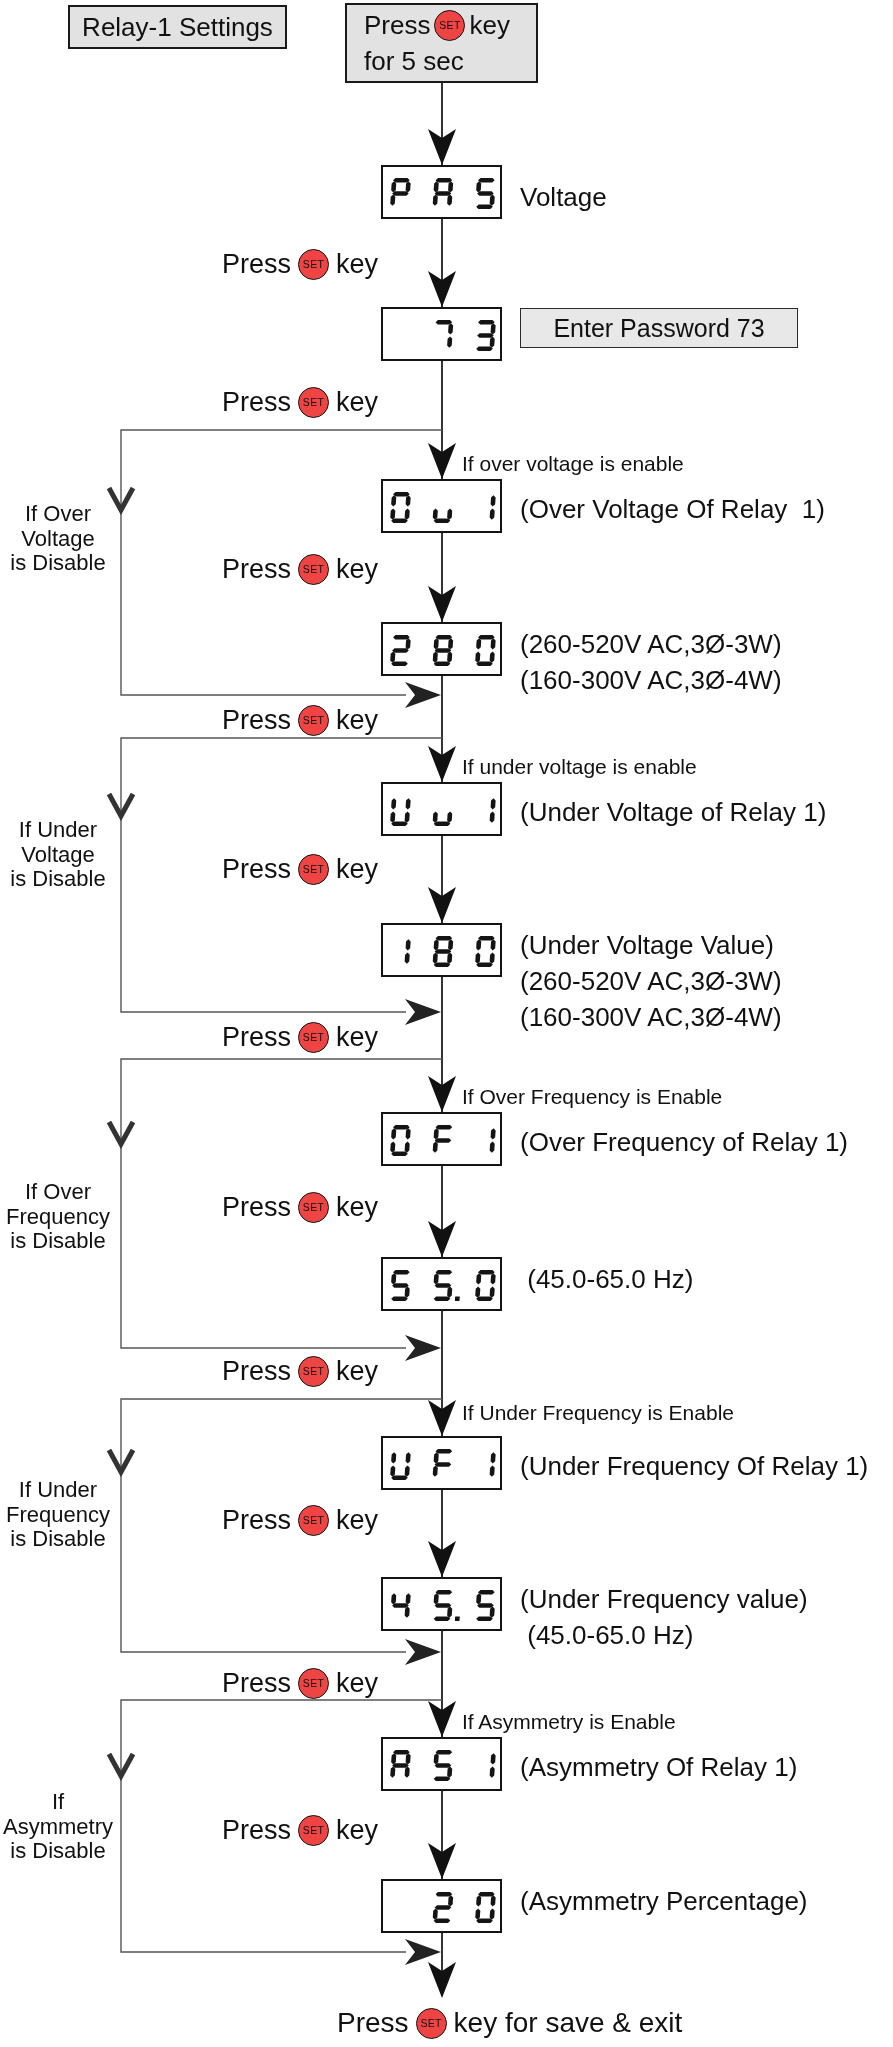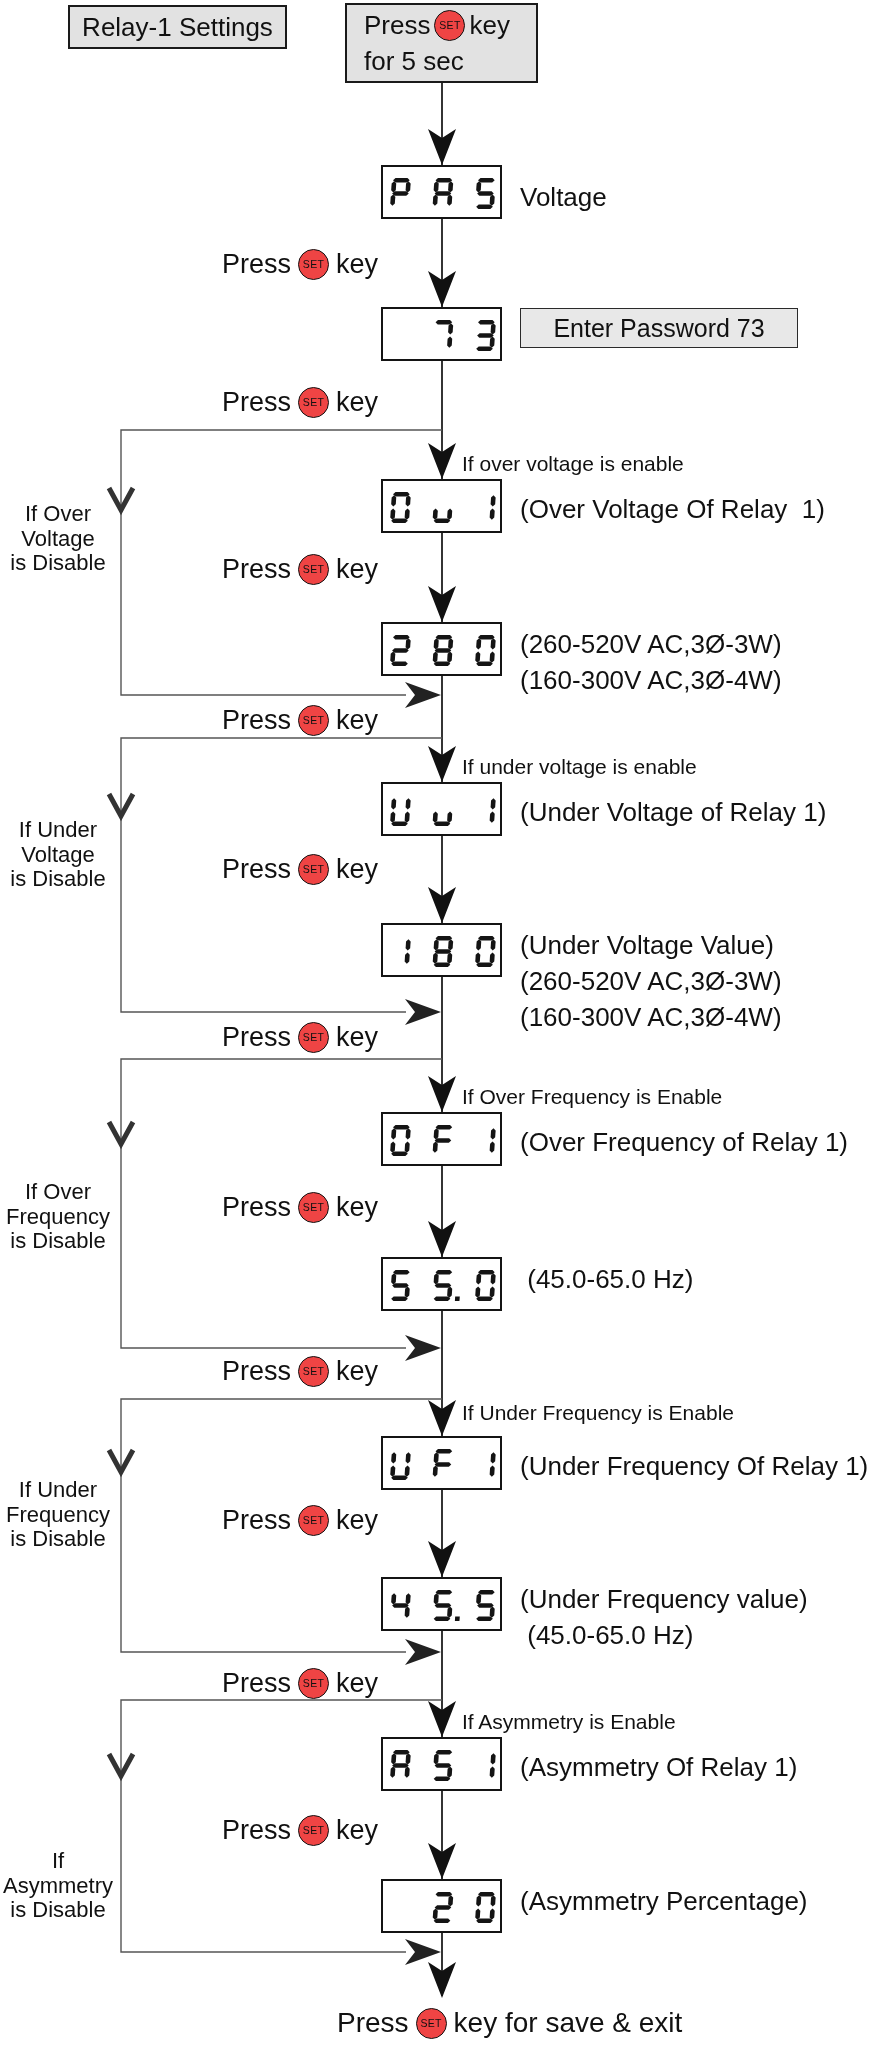--- a/index.html
+++ b/index.html
@@ -323,21 +323,21 @@
             <polygon points="109.7,27.5 112,29.8 112,36.400000000000006 109.7,38.7 107.4,36.400000000000006 107.4,29.8"></polygon>
             <polygon points="94.2,39.7 96.5,37.400000000000006 108.5,37.400000000000006 110.8,39.7 108.5,42 96.5,42"></polygon>
             <polygon points="95.3,14.3 97.6,16.6 97.6,23.2 95.3,25.5 93,23.2 93,16.6"></polygon>
             <polygon points="94.2,26.5 96.5,24.2 108.5,24.2 110.8,26.5 108.5,28.8 96.5,28.8"></polygon>
           </g>
         </svg>
       </div>
       <div class="caption" style="left: 520px; top: 1581px;"><div>(Under Frequency value)</div><div> (45.0-65.0 Hz)</div></div>
       <div class="press-row" style="left: 222px; top: 1664px;"><span>Press</span><span class="set-circle"><span>SET</span></span><span>key</span></div>
       <div class="cond-label" style="left: 462px; top: 1710px;">If Asymmetry is Enable</div>
-      <div class="dis-label" style="left: 0px; top: 1849px;">
+      <div class="dis-label" style="left: 0px; top: 1790px;">
         <div>If</div>
         <div>Asymmetry</div>
         <div>is Disable</div>
       </div>
       <div class="display-box" style="left: 381px; top: 1737px;">
         <svg width="117" height="50" class="sevenseg">
           <g transform="translate(1.8 0) skewX(-4)" fill="#141414">
             <polygon points="9.2,13.3 11.5,11 23.5,11 25.8,13.3 23.5,15.600000000000001 11.5,15.600000000000001"></polygon>
             <polygon points="24.7,14.3 27,16.6 27,23.2 24.7,25.5 22.4,23.2 22.4,16.6"></polygon>
             <polygon points="24.7,27.5 27,29.8 27,36.400000000000006 24.7,38.7 22.4,36.400000000000006 22.4,29.8"></polygon>

